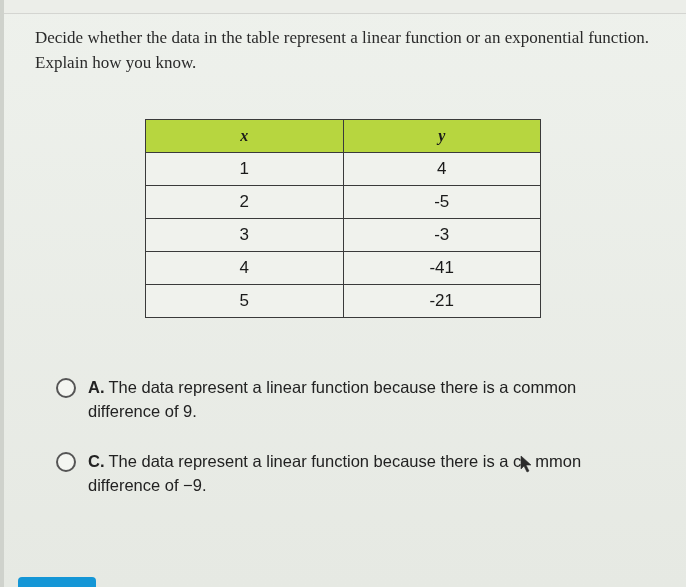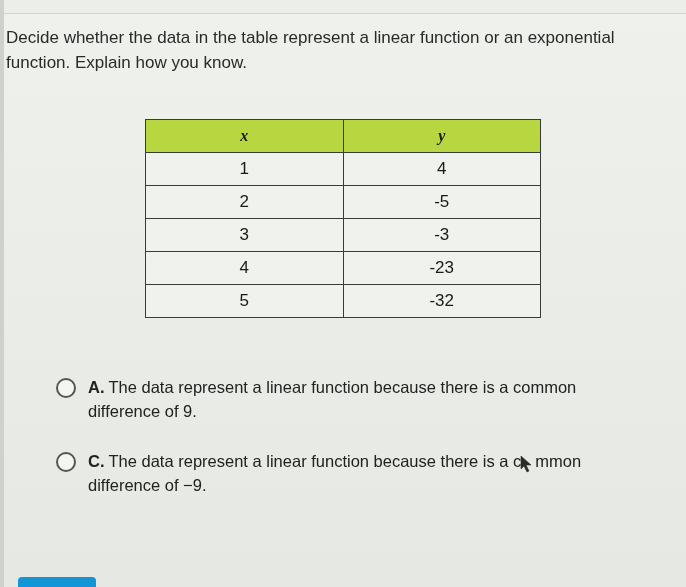--- a/index.html
+++ b/index.html
@@ -22,21 +22,22 @@
     border-bottom: 1px solid rgba(0,0,0,0.1);
     background: #eceee9;
   }
   .left-edge {
     position: absolute;
     left: 0; top: 0; bottom: 0;
     width: 4px;
     background: #cfd2cc;
   }
   .question-block {
-    padding: 12px 22px 10px 6px;
+    padding: 12px 22px 10px 35px;
+    font-family: Liberation Serif, serif;
   }
   .question-text {
     font-size: 17px;
     line-height: 1.45;
     color: #2a2a2a;
   }
   .table-wrap {
     display: flex;
     justify-content: center;
     margin: 34px 0 58px 0;
@@ -153,25 +154,25 @@
       <tr>
         <td class="xcol">2</td>
         <td class="ycol">-5</td>
       </tr>
       <tr>
         <td class="xcol">3</td>
         <td class="ycol">-3</td>
       </tr>
       <tr>
         <td class="xcol">4</td>
-        <td class="ycol">-23</td>
+        <td class="ycol">-41</td>
       </tr>
       <tr>
         <td class="xcol">5</td>
-        <td class="ycol">-32</td>
+        <td class="ycol">-21</td>
       </tr>
     </tbody>
   </table>
 </div>
 
 <div class="options">
 
   <div class="option">
     <div class="radio"></div>
     <div class="opt-text">

